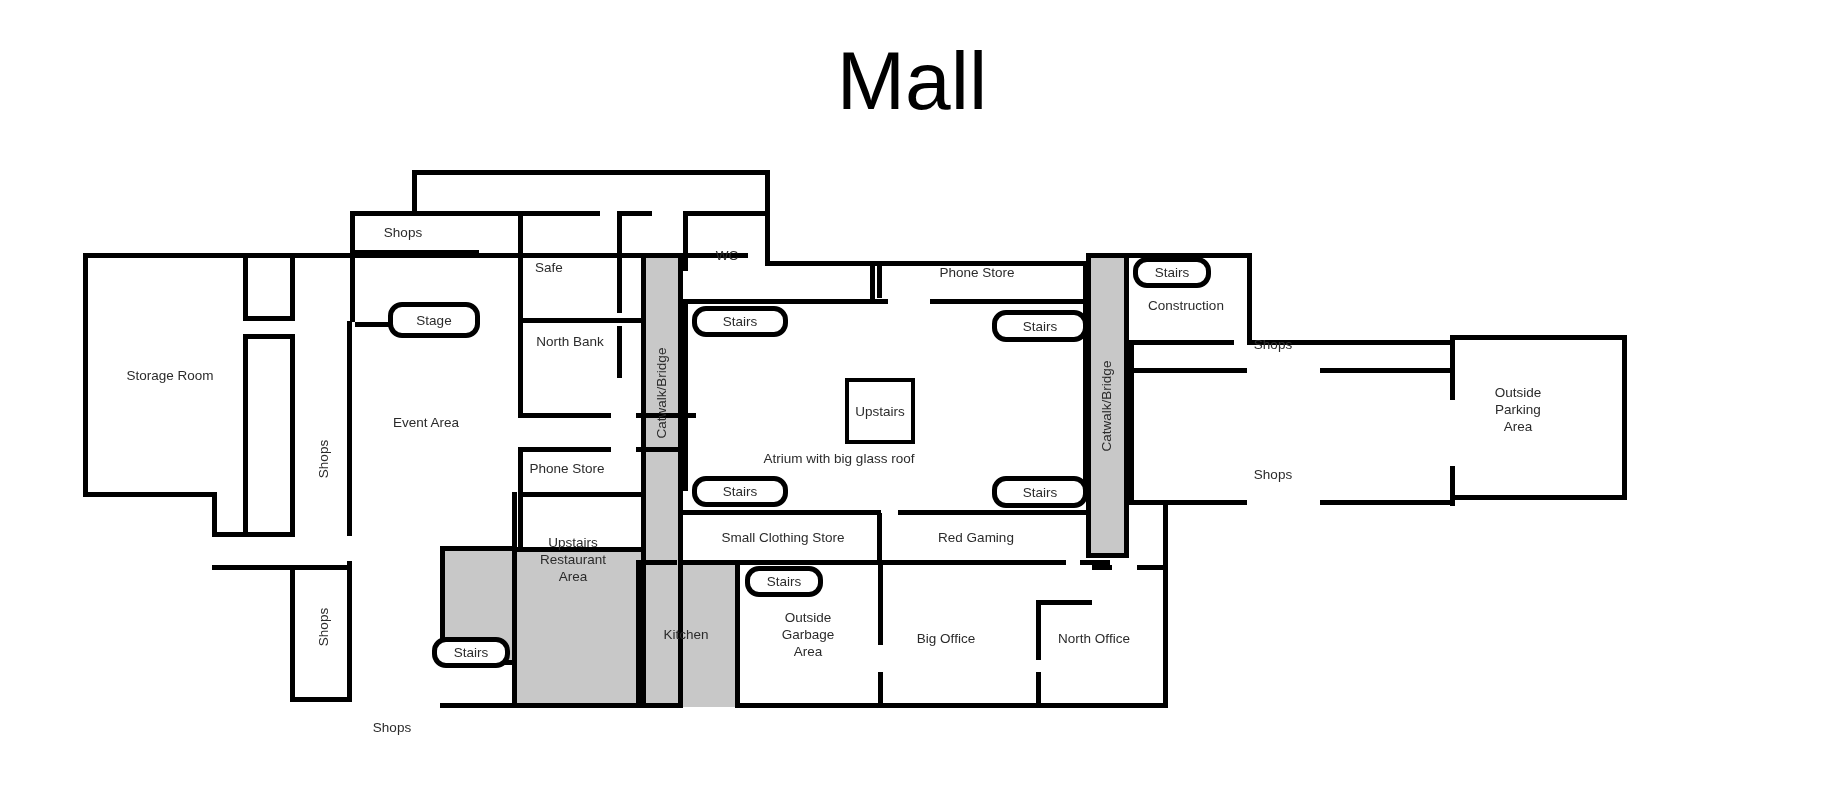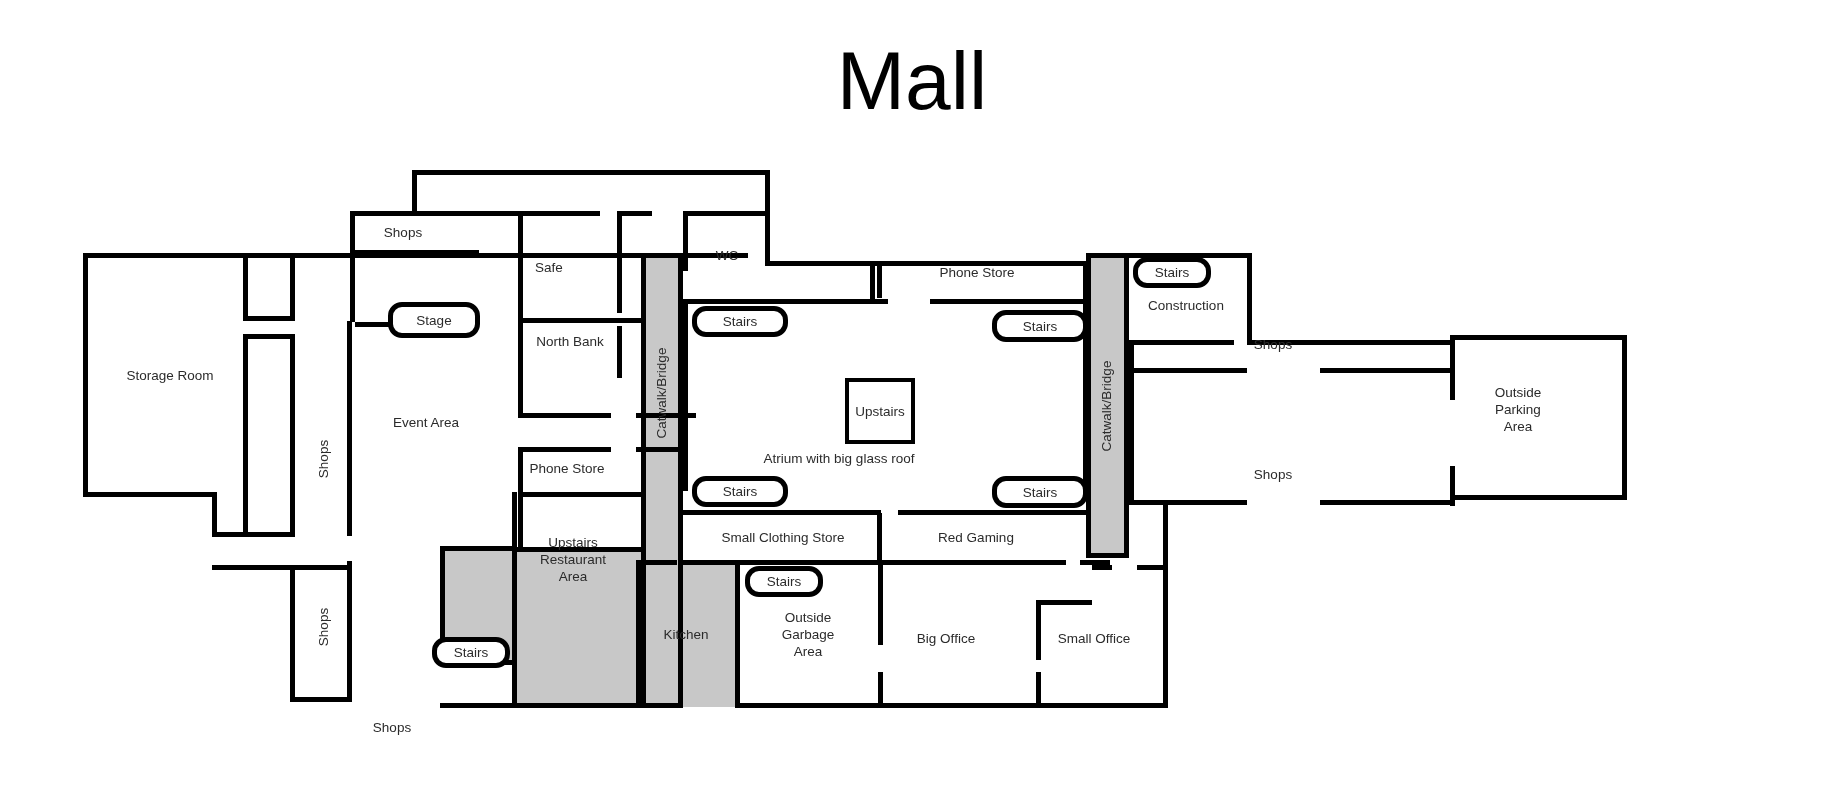--- a/index.html
+++ b/index.html
@@ -276,16 +276,16 @@
     <div class="lbl ctr" style="left:783px; top:537px;">Small Clothing Store</div>
     <div class="lbl ctr" style="left:976px; top:537px;">Red Gaming</div>
     <div class="lbl ctr" style="left:573px; top:559px;">Upstairs
 Restaurant
 Area</div>
     <div class="lbl ctr" style="left:686px; top:634px;">Kitchen</div>
     <div class="lbl ctr" style="left:808px; top:634px;">Outside
 Garbage
 Area</div>
     <div class="lbl ctr" style="left:946px; top:638px;">Big Office</div>
-    <div class="lbl ctr" style="left:1094px; top:638px;">Small Office</div>
+    <div class="lbl ctr" style="left:1094px; top:638px;">North Office</div>
 
   </div>
 </div>
 
 </body></html>

